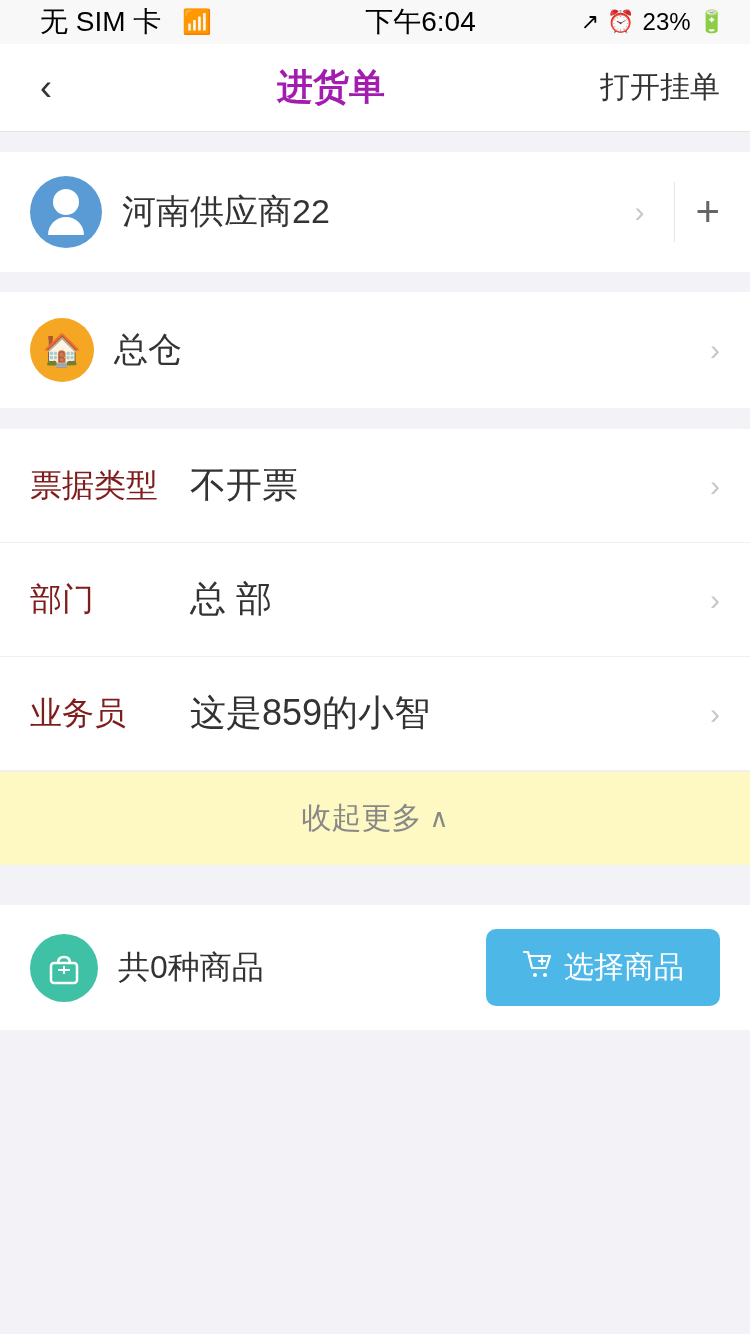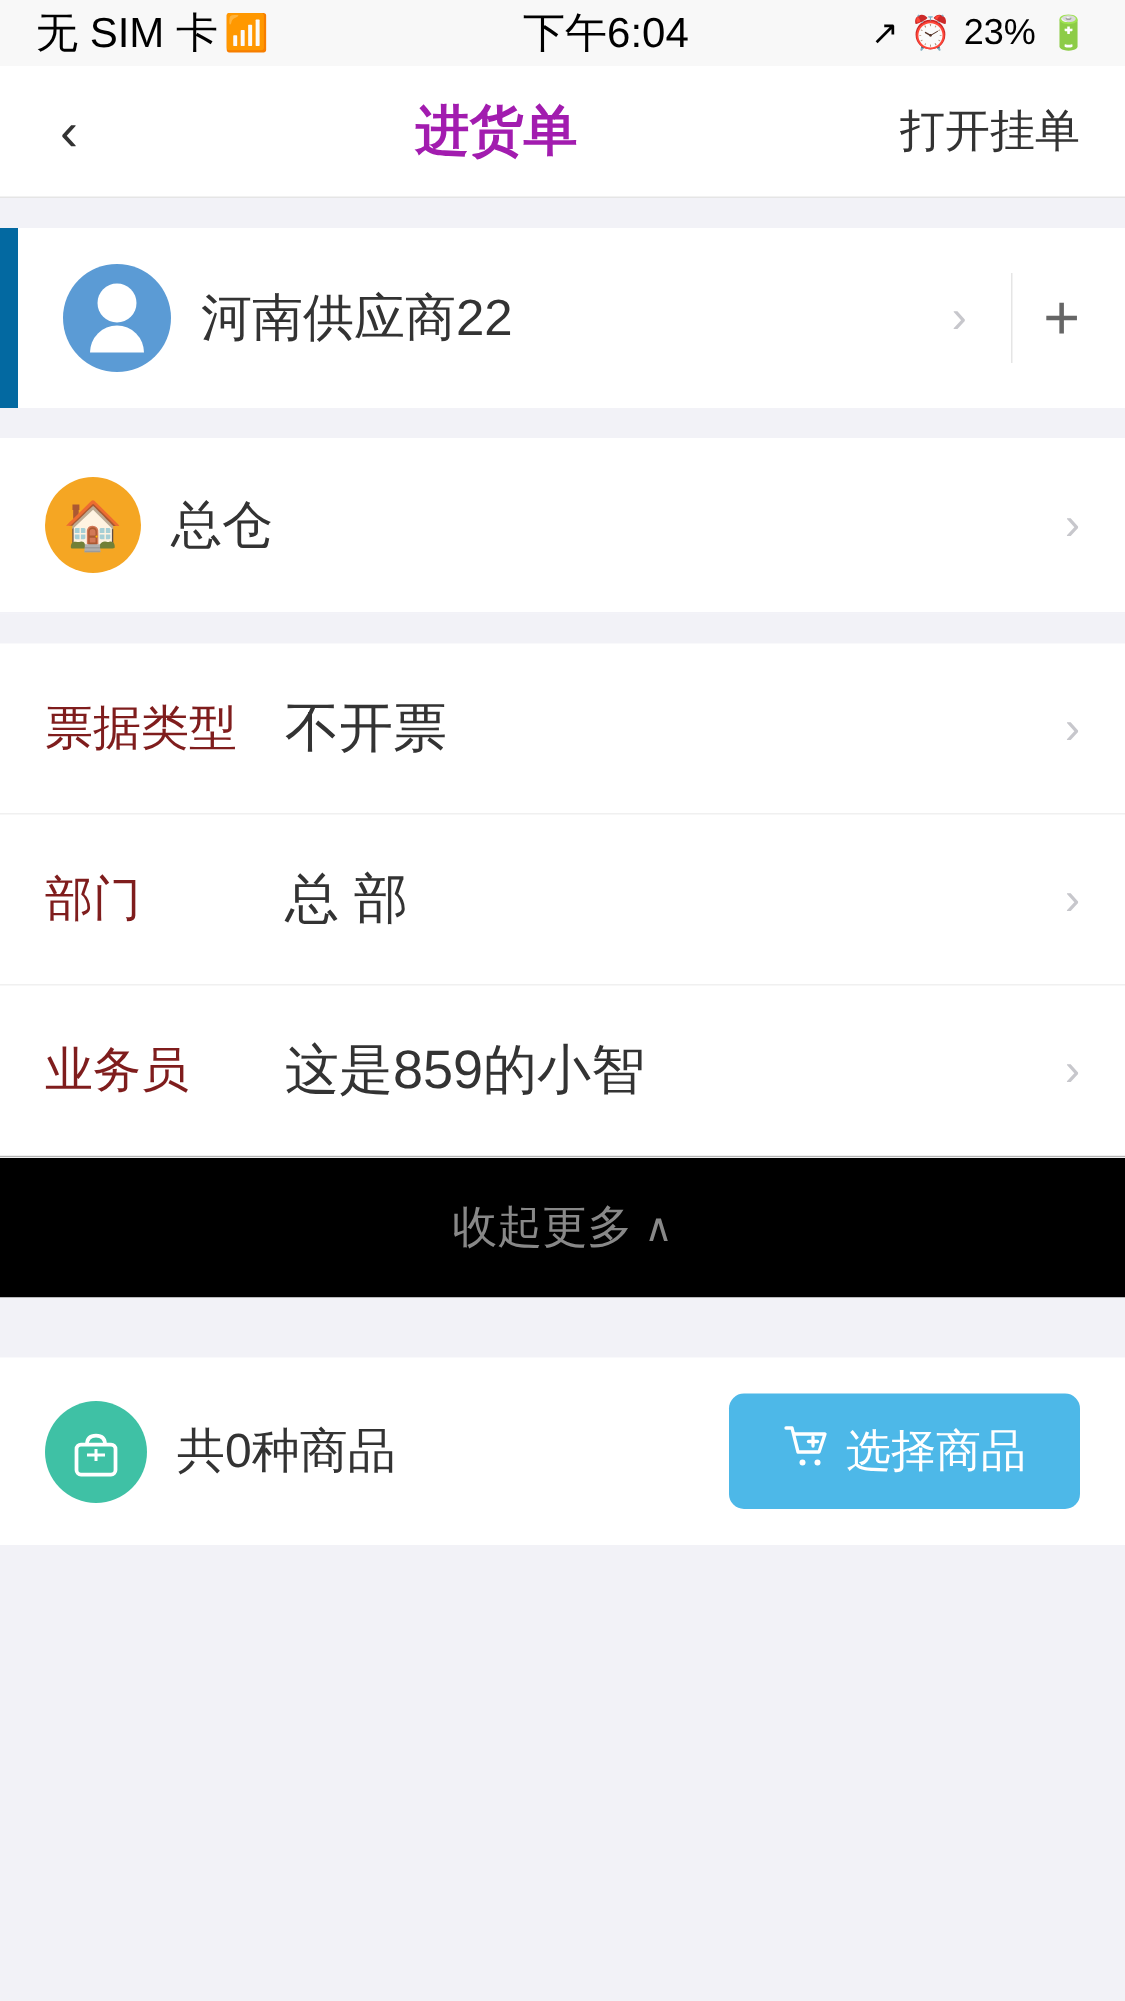--- a/index.html
+++ b/index.html
@@ -16,21 +16,21 @@
     .status-bar {
       display: flex;
       justify-content: space-between;
       align-items: center;
       background: #f8f8f8;
       padding: 0 24px;
       height: 44px;
       font-size: 28px;
       font-weight: 500;
     }
-    .status-left { display: flex; align-items: center; gap: 4px; }
+    .status-left { display: flex; align-items: center; gap: 21px; margin-left: 16px; }
     .status-right { display: flex; align-items: center; gap: 8px; }
     .wifi-icon { font-size: 24px; }
     .battery-text { font-size: 24px; }
 
     
     .nav-bar {
       display: flex;
       justify-content: space-between;
       align-items: center;
       background: #ffffff;
@@ -56,23 +56,22 @@
     }
 
     
     .section-gap {
       height: 20px;
       background: #f2f2f7;
     }
 
     
     .card-section {
-      background: #0369a1;
+      background: #4d7c0f;
       margin-bottom: 0;
-      padding-left: 12px;
     }
 
     
     .supplier-row {
       display: flex;
       align-items: center;
       padding: 24px 30px;
       background: #ffffff;
       position: relative;
     }
@@ -199,21 +198,21 @@
       font-size: 32px;
       color: #c7c7cc;
     }
     .form-arrow {
       color: #c7c7cc;
       font-size: 30px;
     }
 
     
     .collapse-row {
-      background: #000000;
+      background: #fef9c3;
       display: flex;
       justify-content: center;
       align-items: center;
       padding: 26px 30px;
       border-top: 1px solid #f0f0f0;
       cursor: pointer;
       font-family: Liberation Serif, serif;
     }
     .collapse-text {
       font-size: 30px;

